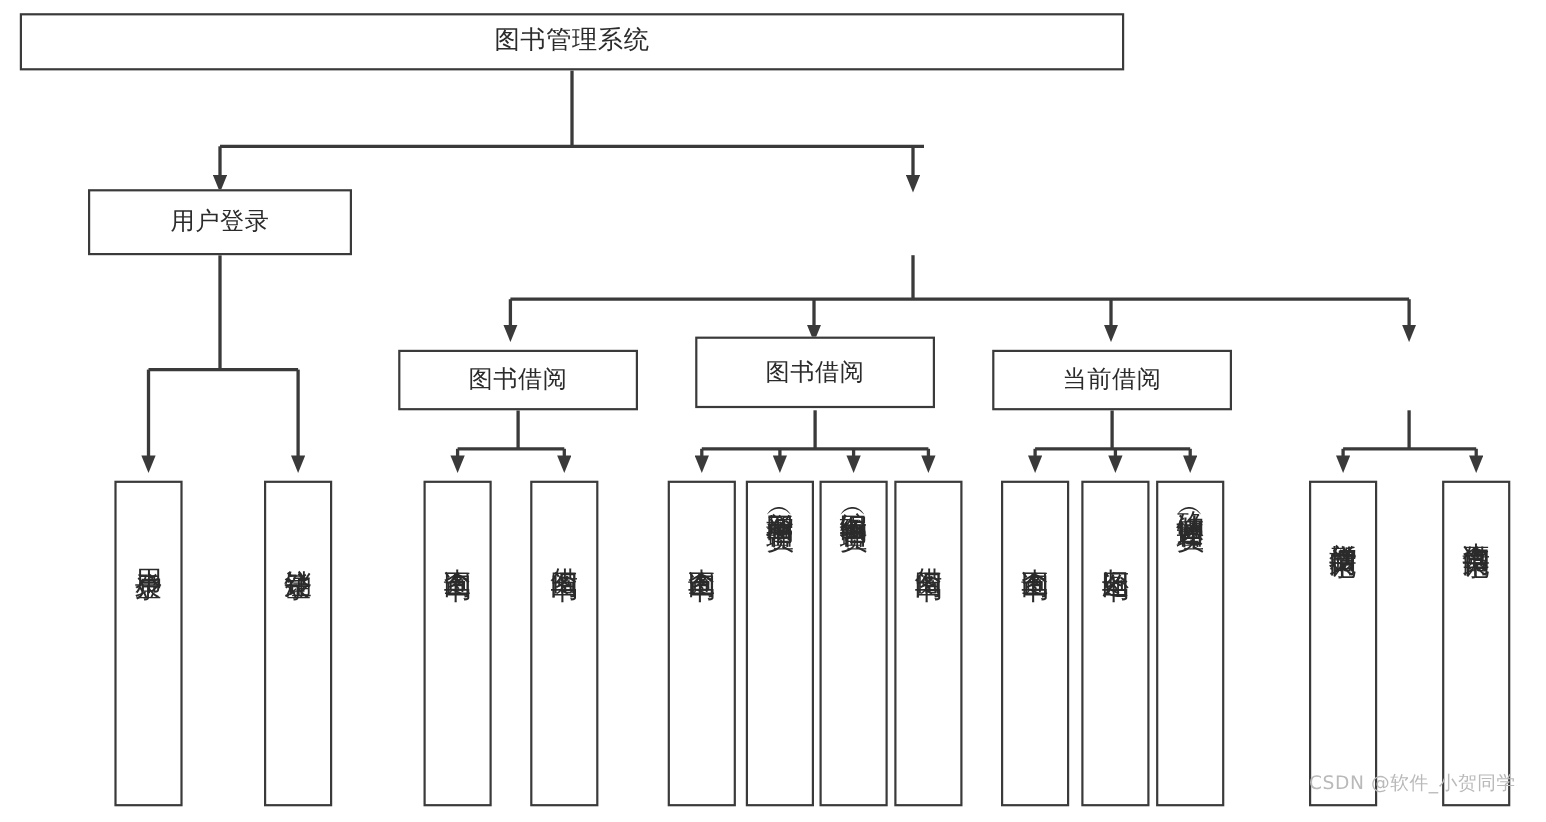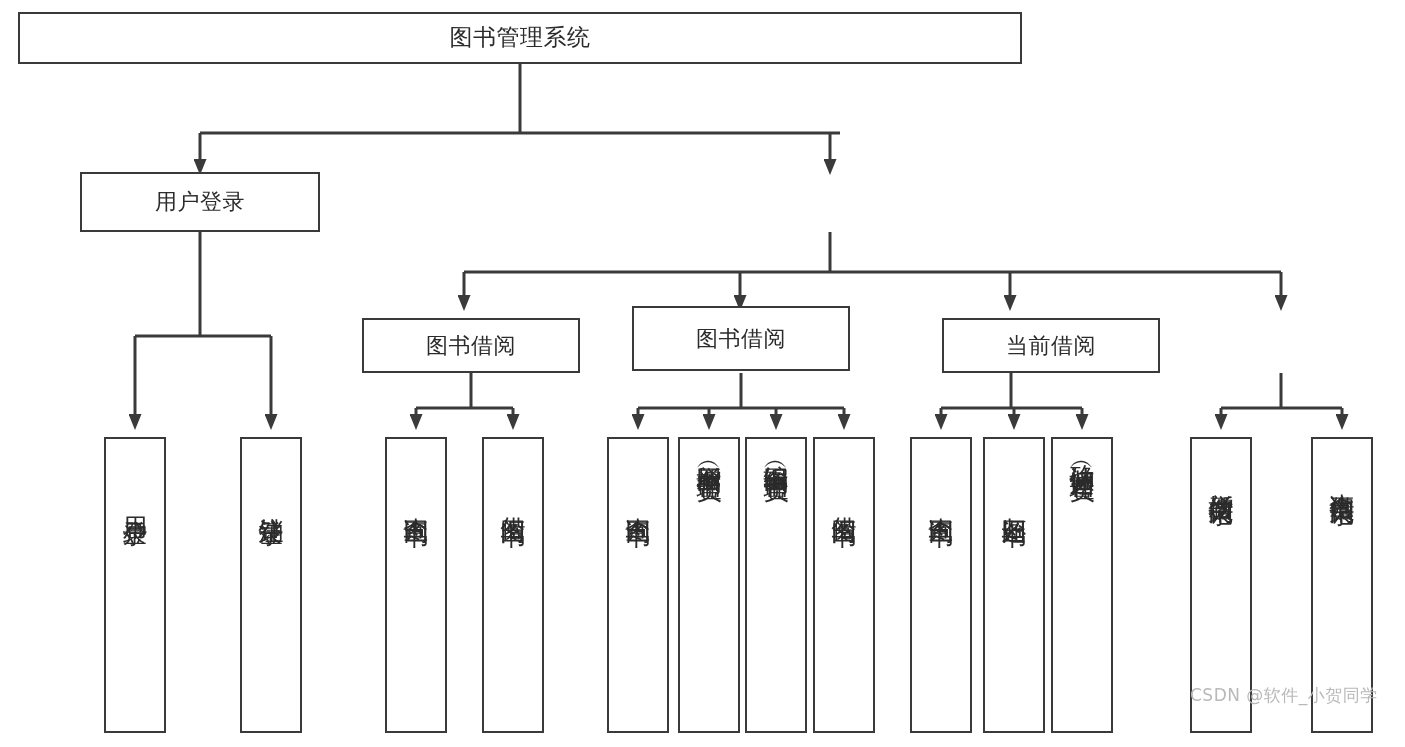--- a/index.html
+++ b/index.html
@@ -161,21 +161,21 @@
   <div class="node horizontal" style="left:80px; top:172px; width:240px; height:60px;">
     <span class="label">用户登录</span>
   </div>
 
   <div class="node horizontal" style="left:362px; top:318px; width:218px; height:55px;">
     <span class="label">图书借阅</span>
   </div>
   <div class="node horizontal" style="left:632px; top:306px; width:218px; height:65px;">
     <span class="label">图书借阅</span>
   </div>
-  <div class="node horizontal" style="left:902px; top:318px; width:218px; height:55px;margin-left:40px;">
+  <div class="node horizontal" style="left:902px; top:318px; width:218px; height:55px;">
     <span class="label">当前借阅</span>
   </div>
 
   <div class="node vertical mid" style="left:104px; top:437px; width:62px; height:296px;">
     <span class="label">用户登录</span>
   </div>
   <div class="node vertical mid" style="left:240px; top:437px; width:62px; height:296px;">
     <span class="label">注销登录</span>
   </div>
 
@@ -209,15 +209,15 @@
     <span class="label">确认归还（管理员）</span>
   </div>
 
   <div class="node vertical nudge" style="left:1190px; top:437px; width:62px; height:296px;">
     <span class="label">新增借阅记录</span>
   </div>
   <div class="node vertical nudge" style="left:1311px; top:437px; width:62px; height:296px;">
     <span class="label">查询借阅记录</span>
   </div>
 
-  <div class="watermark" style="left:1190px; top:684px;">CSDN @软件_小贺同学</div>
+  <div class="watermark" style="left:1190px; top:700px;">CSDN @软件_小贺同学</div>
 
 </div>
 
 </body></html>

